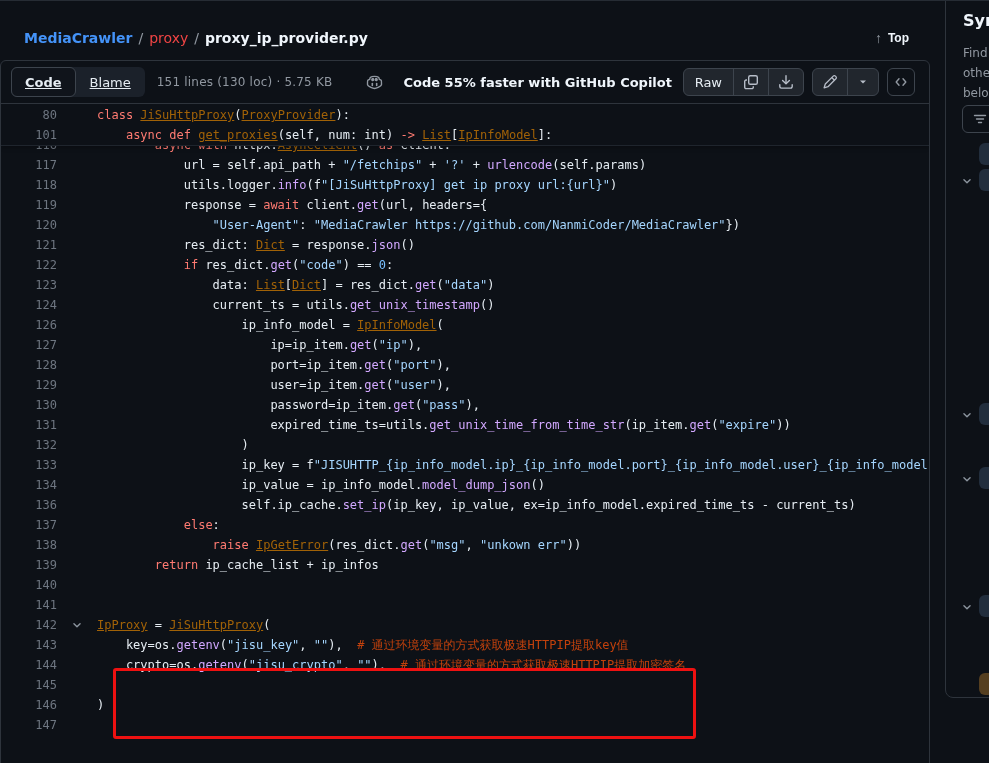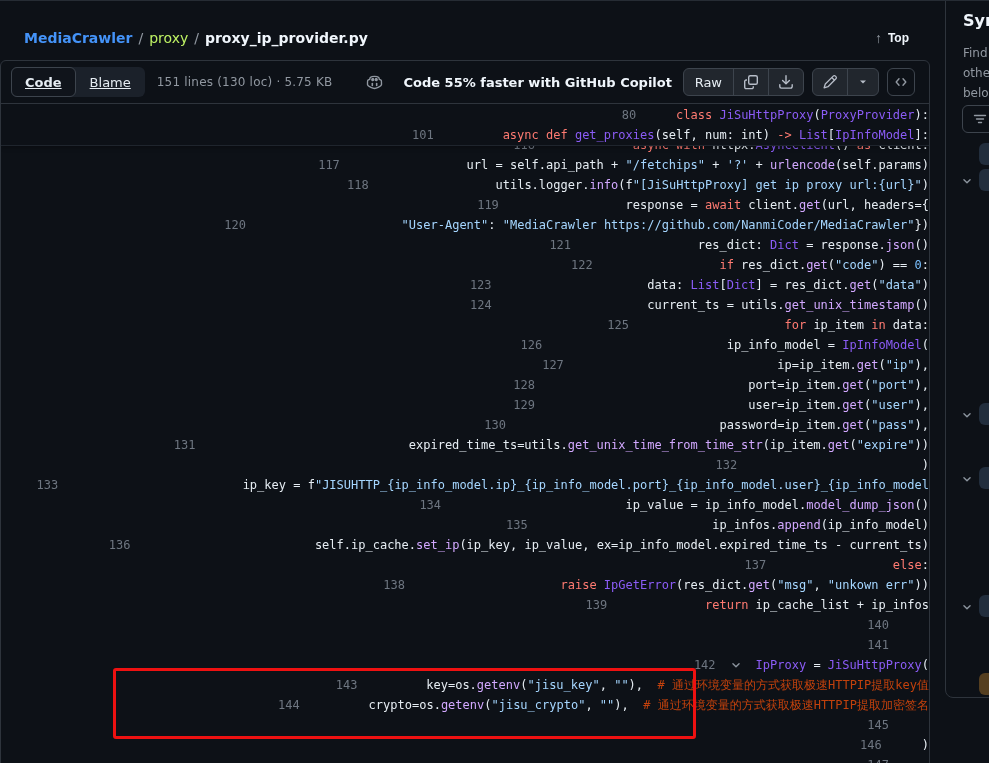--- a/index.html
+++ b/index.html
@@ -5,21 +5,21 @@
   * { margin:0; padding:0; box-sizing:border-box; }
   html,body { width:989px; height:763px; overflow:hidden; }
   body { background:#0d1117; font-family:"DejaVu Sans","Liberation Sans",sans-serif; position:relative; }
   body::before { content:""; position:absolute; left:0; top:0; width:989px; height:1px; background:#262c34; z-index:5; }
 
   
   .file-area { position:absolute; left:0; top:16px; width:933px; height:763px; }
   .breadcrumb-bar { height:44px; display:flex; align-items:center; padding:0 24px; }
   .crumb { font-size:14px; text-decoration:none; }
   .crumb.repo { color:#4493f8; font-weight:600; }
-  .crumb.dir { color:#bef264; font-weight:400; }
+  .crumb.dir { color:#ef4444; font-weight:400; }
   .crumb-sep { color:#9198a1; font-size:14px; margin:0 6px; }
   .crumb.file { color:#f0f6fc; font-weight:600; }
   .top-btn { margin-left:auto; display:flex; align-items:center; gap:6px; background:none; border:none; cursor:pointer; }
   .top-btn .arr { color:#9198a1; font-size:14px; }
   .top-btn .lbl { color:#f0f6fc; font-size:12px; font-weight:600; }
 
   .file-box { position:absolute; left:0; top:44px; width:930px; height:730px;
               border:1px solid #2e343c; border-radius:6px 6px 0 0; background:#0d1117; }
   .toolbar { height:43px; border-bottom:1px solid #2e343c; display:flex; align-items:center; padding:0 10px 0 10px; }
   .seg { display:flex; background:#1b212a; border-radius:6px; height:30px; align-items:stretch; }
@@ -32,25 +32,25 @@
   .tb-right { margin-left:auto; display:flex; align-items:center; gap:8px; padding-right:4px; }
   .btn-group { display:flex; height:28px; background:#21262d; border:1px solid #3d444d; border-radius:6px; overflow:hidden; }
   .btn-group .cell { display:flex; align-items:center; padding:0 9px; cursor:pointer; }
   .btn-group .cell + .cell { border-left:1px solid #3d444d; }
   .cell.raw { font-size:13px; font-weight:500; color:#e6edf3; padding:0 11px; }
   .icon-sq { width:28px; height:28px; border:1px solid #3d444d; background:transparent; border-radius:6px; display:flex; align-items:center; justify-content:center; cursor:pointer; }
   svg.oct { display:block; }
 
   
   .code-viewport { position:absolute; left:0; top:44px; width:928px; height:686px; overflow:hidden; }
-  .code-line { display:flex; height:20px; font-family:"DejaVu Sans Mono","Liberation Mono",monospace; font-size:12px; line-height:20px;justify-content:flex-end; }
+  .code-line { display:flex; height:20px; font-family:"DejaVu Sans Mono","Liberation Mono",monospace; font-size:12px; line-height:20px; }
   .ln { width:56px; flex:none; text-align:right; color:#6e7681; cursor:pointer; }
   .g2 { width:40px; flex:none; display:flex; align-items:center; justify-content:center; }
   .lc { white-space:pre; flex:none; color:#e6edf3; }
-  .lc .p { color:#e6edf3; } .lc .k { color:#ff7b72; } .lc .e { color:#8b5cf6; }
+  .lc .p { color:#e6edf3; } .lc .k { color:#ff7b72; } .lc .e { color:#a16207;text-decoration:underline; }
   .lc .f { color:#d2a8ff; } .lc .s { color:#a5d6ff; } .lc .n { color:#79c0ff; }
   .lc .c { color:#c2410c; }
   .sticky-block { position:absolute; left:0; top:0; width:100%; background:#0d1117; z-index:2; border-bottom:1px solid #1f252d; box-shadow:0 2px 4px rgba(0,0,0,.25); }
   .scroll-lines { padding-top:40px; }
   .scroll-lines .code-line:first-child { margin-top:-10px; }
   .hl-box { position:absolute; z-index:3; left:112px; top:563px; width:583px; height:71px;
             border:3px solid #ee1111; border-radius:3px; pointer-events:none; }
 
   
   .symbols-panel { position:absolute; left:945px; top:-8px; width:60px; height:706px;
@@ -191,25 +191,20 @@
             <span class="ln">123</span>
             <span class="g2"></span>
             <span class="lc"><span class="p">                data: </span><span class="e">List</span><span class="p">[</span><span class="e">Dict</span><span class="p">] = res_dict.</span><span class="f">get</span><span class="p">(</span><span class="s">"data"</span><span class="p">)</span></span>
           </div>
           <div class="code-line">
             <span class="ln">124</span>
             <span class="g2"></span>
             <span class="lc"><span class="p">                current_ts = utils.</span><span class="f">get_unix_timestamp</span><span class="p">()</span></span>
           </div>
           <div class="code-line">
-            <span class="ln">125</span>
-            <span class="g2"></span>
-            <span class="lc"><span class="p">                </span><span class="k">for</span><span class="p"> ip_item </span><span class="k">in</span><span class="p"> data:</span></span>
-          </div>
-          <div class="code-line">
             <span class="ln">126</span>
             <span class="g2"></span>
             <span class="lc"><span class="p">                    ip_info_model = </span><span class="e">IpInfoModel</span><span class="p">(</span></span>
           </div>
           <div class="code-line">
             <span class="ln">127</span>
             <span class="g2"></span>
             <span class="lc"><span class="p">                        ip=ip_item.</span><span class="f">get</span><span class="p">(</span><span class="s">"ip"</span><span class="p">),</span></span>
           </div>
           <div class="code-line">
@@ -239,25 +234,20 @@
           </div>
           <div class="code-line">
             <span class="ln">133</span>
             <span class="g2"></span>
             <span class="lc"><span class="p">                    ip_key = f</span><span class="s">"JISUHTTP_{ip_info_model.ip}_{ip_info_model.port}_{ip_info_model.user}_{ip_info_model</span></span>
           </div>
           <div class="code-line">
             <span class="ln">134</span>
             <span class="g2"></span>
             <span class="lc"><span class="p">                    ip_value = ip_info_model.</span><span class="f">model_dump_json</span><span class="p">()</span></span>
-          </div>
-          <div class="code-line">
-            <span class="ln">135</span>
-            <span class="g2"></span>
-            <span class="lc"><span class="p">                    ip_infos.</span><span class="f">append</span><span class="p">(ip_info_model)</span></span>
           </div>
           <div class="code-line">
             <span class="ln">136</span>
             <span class="g2"></span>
             <span class="lc"><span class="p">                    self.ip_cache.</span><span class="f">set_ip</span><span class="p">(ip_key, ip_value, ex=ip_info_model.expired_time_ts - current_ts)</span></span>
           </div>
           <div class="code-line">
             <span class="ln">137</span>
             <span class="g2"></span>
             <span class="lc"><span class="p">            </span><span class="k">else</span><span class="p">:</span></span>

